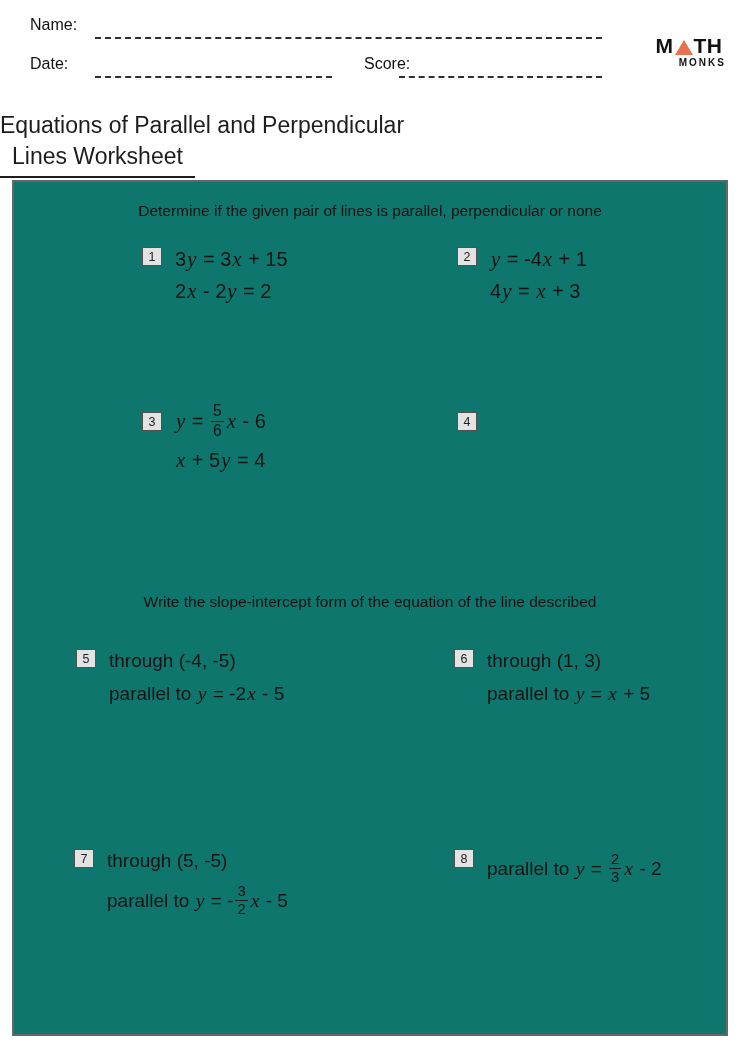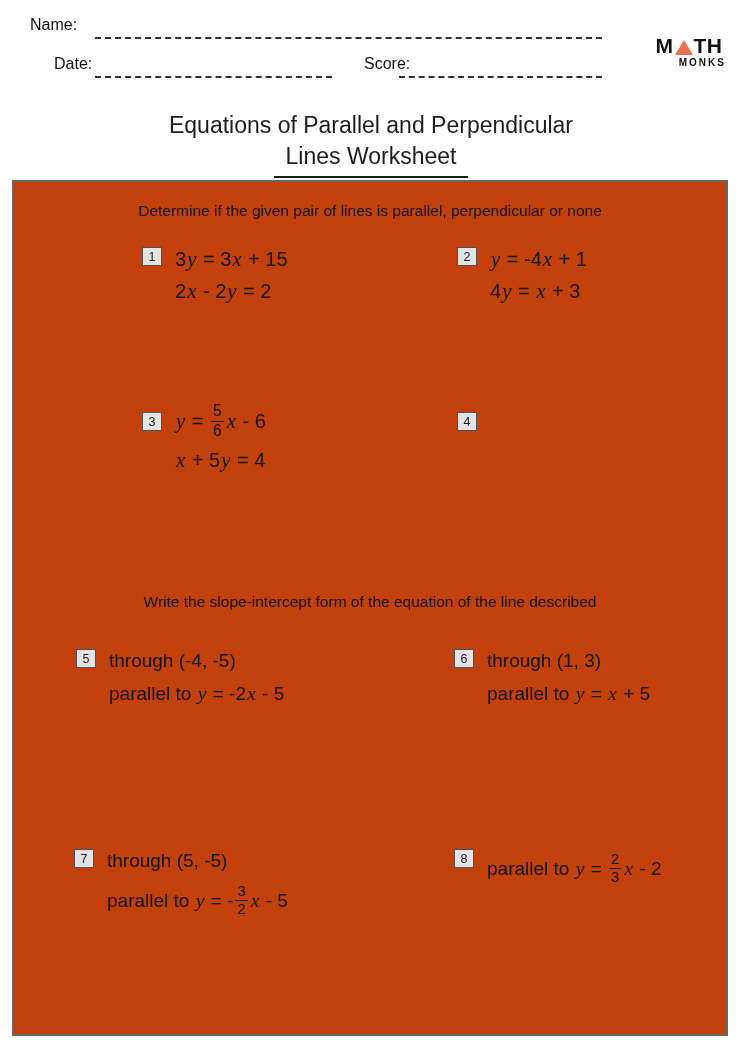--- a/index.html
+++ b/index.html
@@ -12,34 +12,34 @@
     background: #fff;
     font-family: "Liberation Sans", sans-serif;
     color: var(--ink);
     overflow: hidden;
   }
   
   .field-label { position: absolute; font-size: 16px; color: #111; }
   .write-line { position: absolute; height: 16px; border-bottom: 2px dashed #2e2e2e; }
   .lbl-name  { left: 30px;  top: 16px; }
   .ln-name   { left: 95px;  top: 23px; width: 507px; }
-  .lbl-date  { left: 30px;  top: 55px; margin-left: 24px; }
+  .lbl-date  { left: 30px;  top: 55px; }
   .ln-date   { left: 95px;  top: 62px; width: 237px; }
   .lbl-score { left: 364px; top: 55px; }
   .ln-score  { left: 399px; top: 62px; width: 203px; }
   
   .logo { position: absolute; left: 650px; top: 35px; width: 78px; }
   .logo-row1 { display: flex; align-items: flex-end; justify-content: center; font-weight: bold; font-size: 21px; letter-spacing: 0.5px; color: #121212; line-height: 1; }
   .logo-tri { width: 0; height: 0; border-left: 9px solid transparent; border-right: 9px solid transparent; border-bottom: 15px solid var(--accent); margin: 0 1px 1px 1px; }
   .logo-row2 { font-size: 10px; font-weight: bold; letter-spacing: 2px; color: #121212; text-align: right; padding-right: 2px; margin-top: 1px; }
   
-  .title { position: absolute; top: 110px; left: 0; width: 100%; text-align: center; font-size: 23px; line-height: 1.35; color: #1d1d1d; }
+  .title { position: absolute; top: 110px; left: 0; width: 100%; font-size: 23px; line-height: 1.35; color: #1d1d1d; }
   .title .underlined { display: inline-block; border-bottom: 2px solid #1d1d1d; padding: 0 12px 4px 12px; }
   
-  .sheet { position: absolute; left: 12px; top: 180px; width: 716px; height: 856px; border: 2px solid #666; background: #c2410c; }
+  .sheet { position: absolute; left: 12px; top: 180px; width: 716px; height: 856px; border: 2px solid #666; background: #0f766e; }
   .instruction { position: absolute; left: 0; width: 100%; text-align: center; font-size: 15.5px; color: #131313; }
   .instr-1 { top: 20px; }
   .instr-2 { top: 411px; }
   
   .problem { position: absolute; display: flex; gap: 13px; }
   .pnum {
     flex: none; width: 20px; height: 19px; margin-top: 4px;
     background: #e3e3e3; border: 1px solid #515151;
     display: flex; align-items: center; justify-content: center;
     font-size: 12.5px; color: #222;

